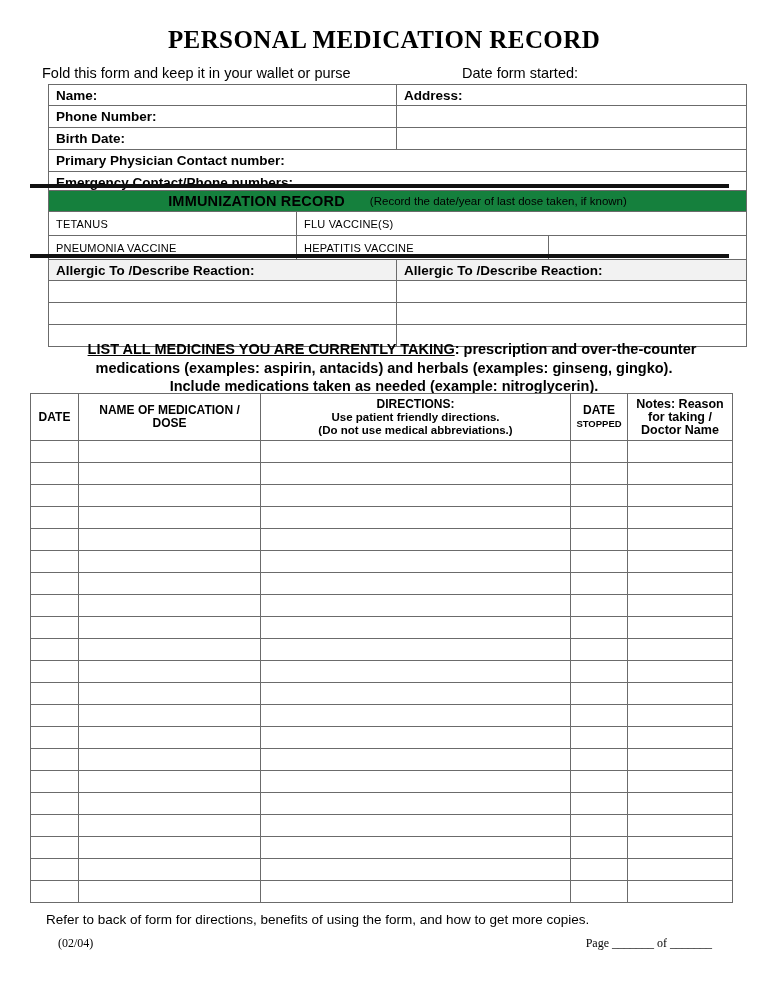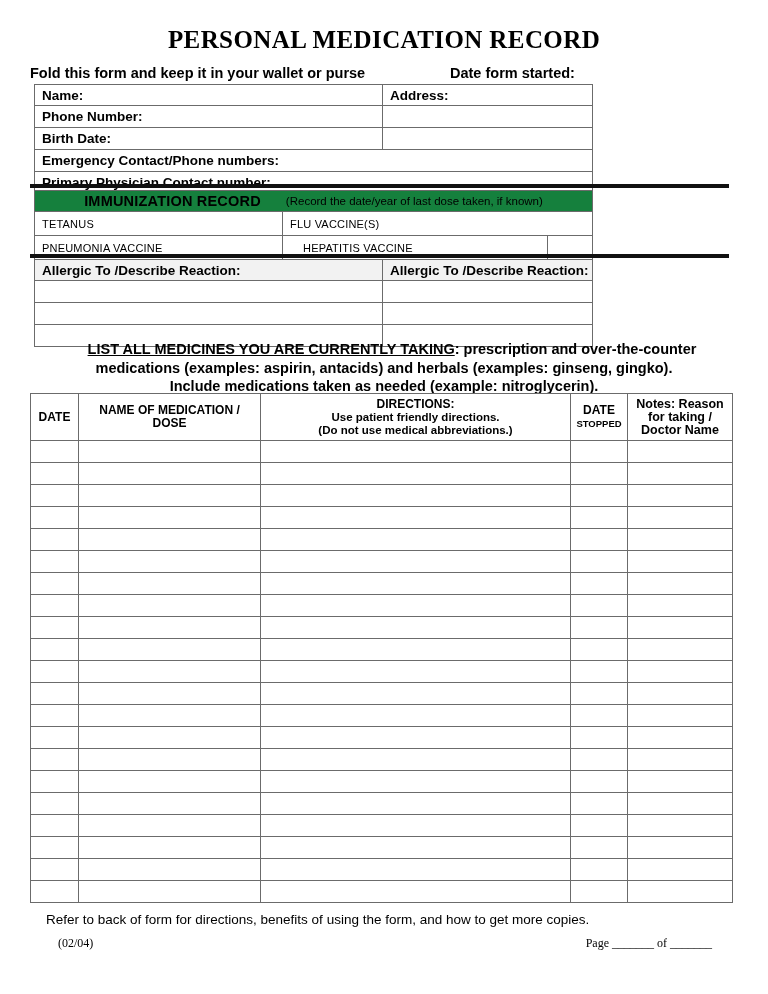--- a/index.html
+++ b/index.html
@@ -33,44 +33,44 @@
     font-family: "Liberation Serif", serif;
     font-weight: bold;
     font-size: 25px;
     letter-spacing: 0.4px;
   }
 
   
   .subhead {
     position: absolute;
     top: 65px;
-    left: 30px;
+    left: 42px;
     width: 708px;
     height: 18px;
     font-size: 14.5px;
-    font-weight: bold;
+    font-weight: normal;
   }
   .subhead .fold {
     position: absolute;
     left: 0;
     top: 0;
     white-space: nowrap;
   }
   .subhead .datestart {
     position: absolute;
     left: 420px;
     top: 0;
     white-space: nowrap;
   }
 
   
   .block {
     position: absolute;
-    left: 34px;
-    width: 559px;
+    left: 48px;
+    width: 699px;
     box-sizing: border-box;
   }
 
   .row {
     position: relative;
     box-sizing: border-box;
     border-left: 1.5px solid #6b6b6b;
     border-right: 1.5px solid #6b6b6b;
     border-bottom: 1.5px solid #6b6b6b;
     display: flex;
@@ -140,21 +140,21 @@
     letter-spacing: 0.2px;
   }
   .cell.other {
     font-family: "Liberation Serif", serif;
     font-size: 11px;
     font-weight: bold;
     letter-spacing: 0.3px;
     margin-top: 46px;
   }
   .iw1 { width: 248px; }
-  .iw2 { width: 252px; margin-left: 13px; }
+  .iw2 { width: 252px; }
   .iw3 { flex: 1; }
 
   
   #allergy-block { top: 259px; }
   .r-allergy-head { height: 22px; background: #f2f2f2; }
   .r-allergy { height: 22px; }
   .a-left { width: 348px; }
   .a-right { flex: 1; }
 
   
@@ -265,24 +265,24 @@
     </div>
     <div class="row r-contact">
       <div class="cell c-left divider">Phone Number:</div>
       <div class="cell c-right"></div>
     </div>
     <div class="row r-contact">
       <div class="cell c-left divider">Birth Date:</div>
       <div class="cell c-right"></div>
     </div>
     <div class="row r-contact">
+      <div class="cell" style="width:100%">Primary Physician Contact number:</div>
+    </div>
+    <div class="row r-contact">
       <div class="cell" style="width:100%">Emergency Contact/Phone numbers:</div>
-    </div>
-    <div class="row r-contact">
-      <div class="cell" style="width:100%">Primary Physician Contact number:</div>
     </div>
   </div>
 
   <div class="thickbar" style="top:184px;"></div>
 
   <div class="block" id="immun-block">
     <div class="immun-head">
       <span class="t1">IMMUNIZATION RECORD</span>
       <span class="t2">(Record the date/year of last dose taken, if known)</span>
     </div>

